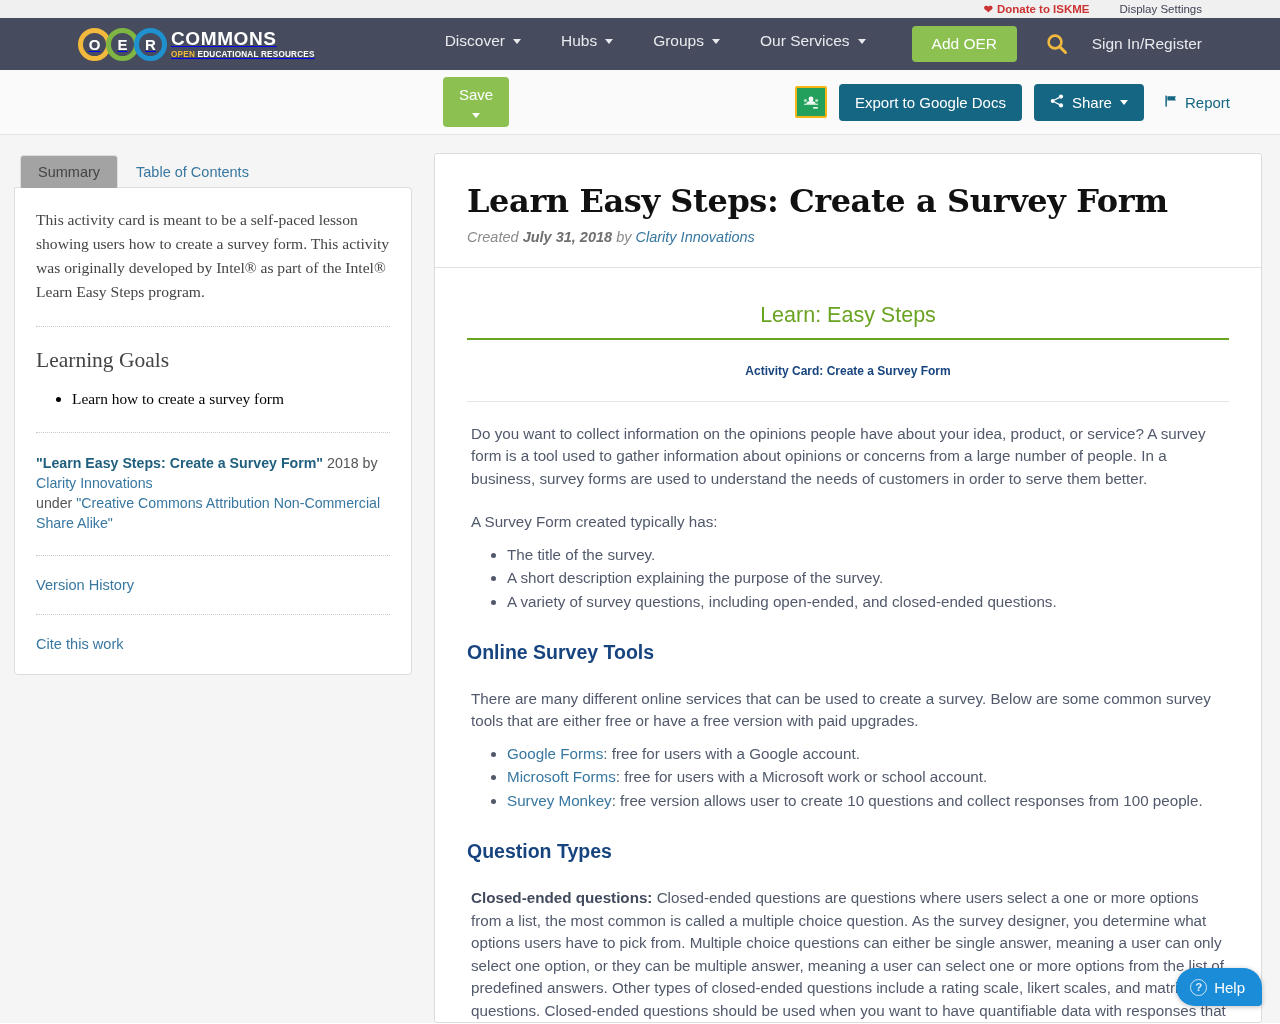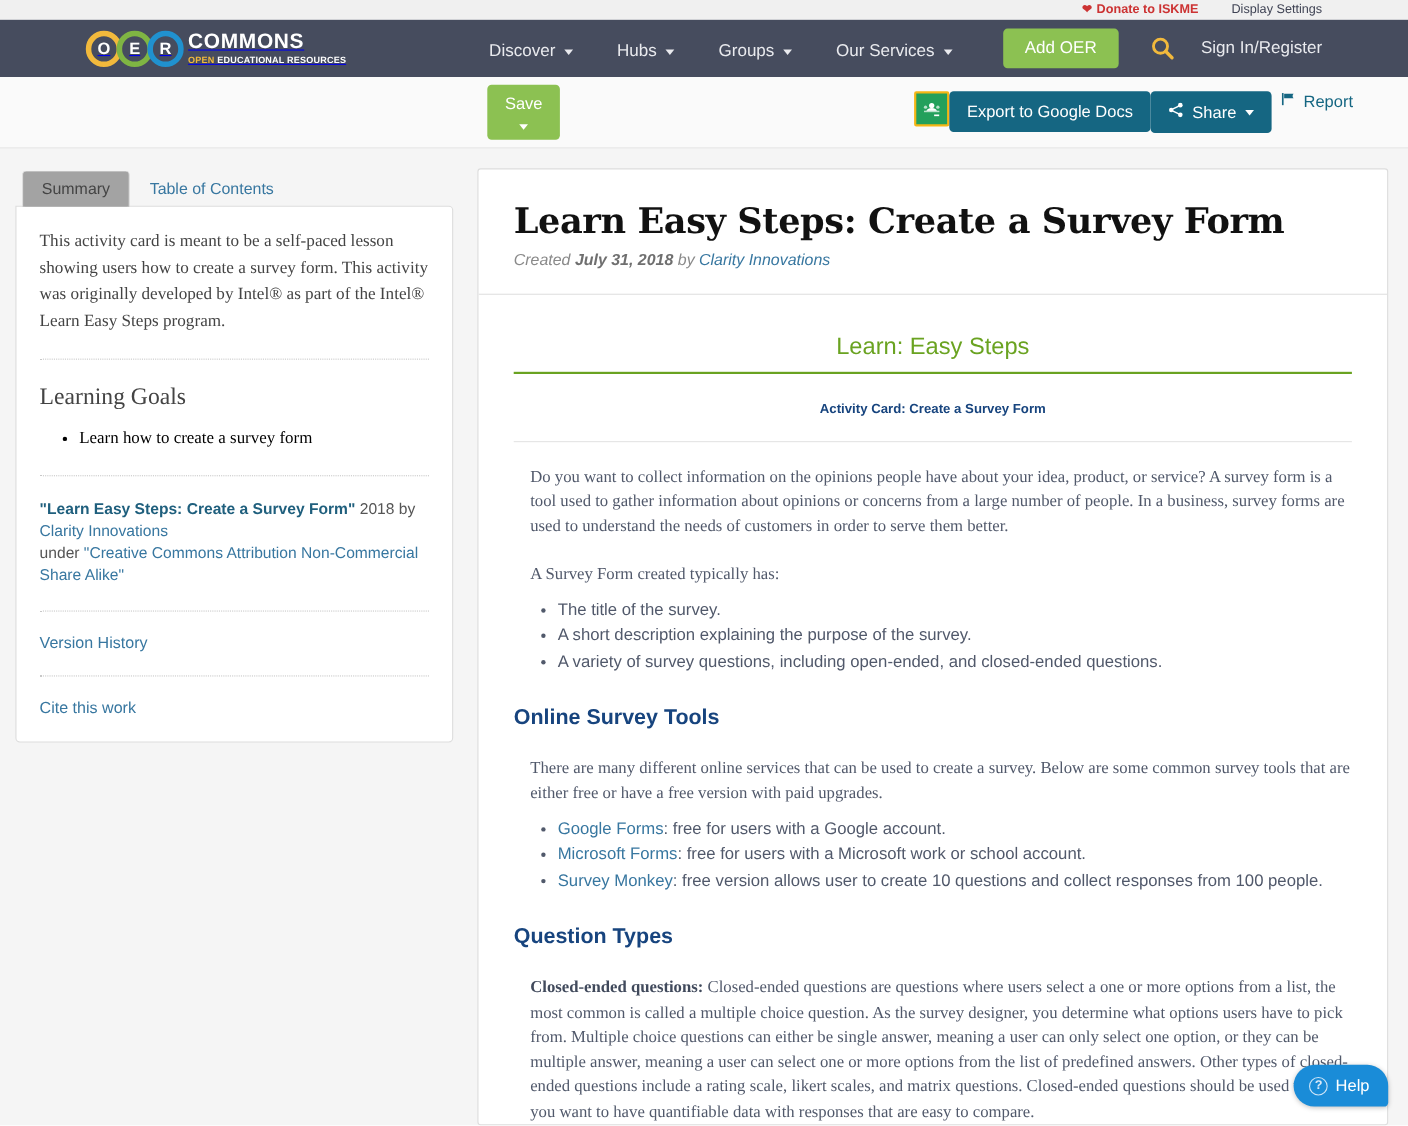--- a/index.html
+++ b/index.html
@@ -72,21 +72,21 @@
     font-size: 8.2px;
     font-weight: bold;
     letter-spacing: 0.2px;
     display: block;
     margin-top: 3px;
   }
   .logo-text .lt-sub .hl { color: #f2b93c; }
 
   .nav-links {
     display: flex;
-    align-items: flex-end;
+    align-items: flex-start;
     gap: 0px;
     margin-left: 110px;
   }
   .nav-item {
     color: #e9eaee;
     font-size: 15.5px;
     padding: 6px 20px;
     display: flex;
     align-items: center;
     gap: 8px;
@@ -154,21 +154,22 @@
     gap: 10px;
     cursor: pointer;
     font-family: inherit;
     margin-left: 443px;
     flex-direction: column;
   }
   .save-btn .caret-down { border-top-color: #fff; }
   .action-right {
     margin-left: auto;
     display: flex;
-    align-items: flex-start;
+    align-items: center;
+    gap: 12px;
   }
   .gclass-btn {
     width: 32px; height: 32px;
     background: #23a05b;
     border: 2px solid #f5b615;
     border-radius: 2px;
     display: flex; align-items: center; justify-content: center;
     cursor: pointer;
     padding: 0;
   }
@@ -322,21 +323,21 @@
   }
   .doc-h-navy-center {
     text-align: center;
     color: #17447e;
     font-size: 12px;
     font-weight: bold;
     margin: 23px 0 0 0;
     padding-bottom: 20px;
     border-bottom: 1px solid #e4e4e4;
   }
-  .doc-p { margin: 21px 0 0 15px; font-family: Liberation Serif, serif; }
+  .doc-p { margin: 21px 0 0 4px; }
   .doc-ul {
     margin: 10px 0 0 0;
     padding-left: 40px;
   }
   .doc-ul li { margin: 0 0 1px 0; }
   .doc-ul li::marker { color: #51596b; }
   .doc-h2 {
     color: #17447e;
     font-size: 19.5px;
     font-weight: bold;

